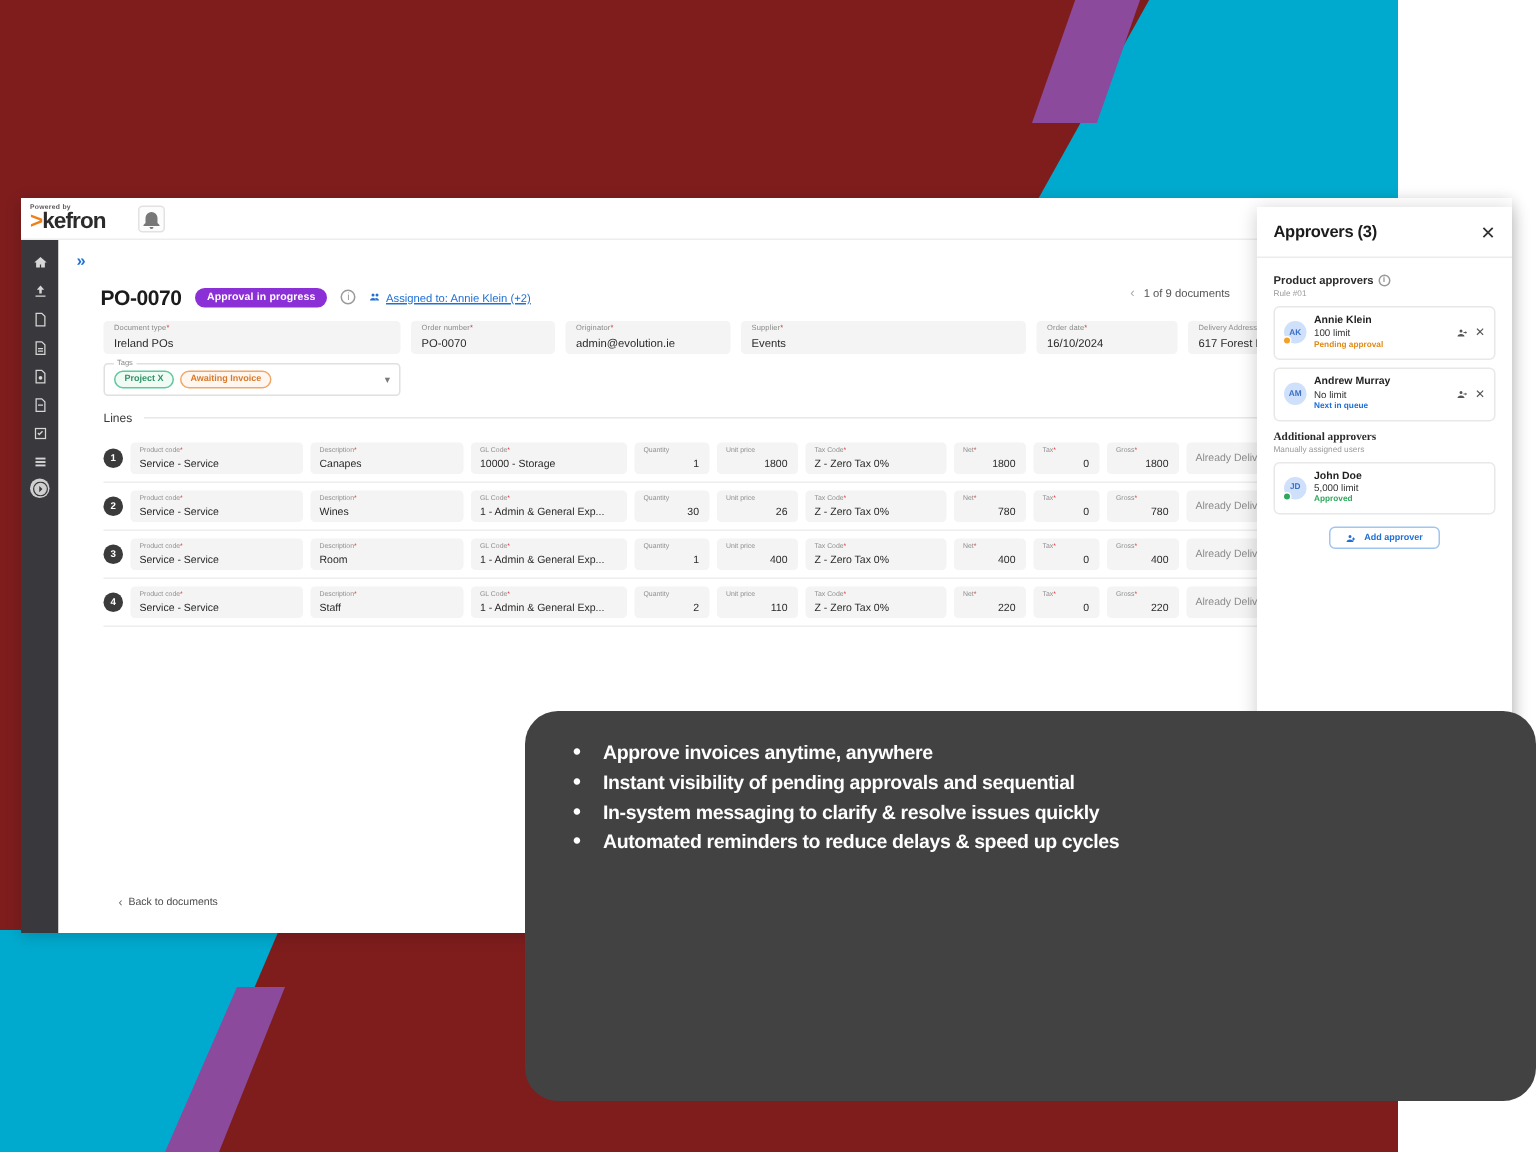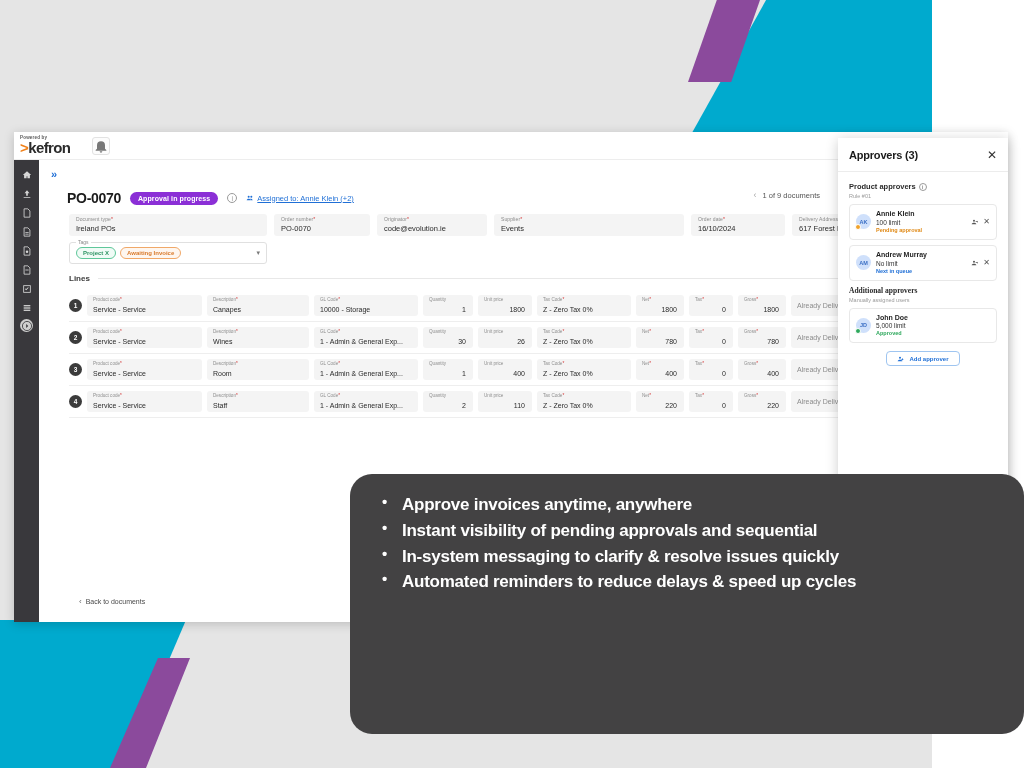--- a/index.html
+++ b/index.html
@@ -2,21 +2,21 @@
 <html><head>
 <meta charset="utf-8">
 <style>
   * { box-sizing: border-box; margin: 0; padding: 0; }
   html, body {
     width: 1024px; height: 768px;
     font-family: "Liberation Sans", sans-serif;
     background: #ffffff;
     overflow: hidden;
   }
-  #stage { position: relative; width: 932px; height: 768px; background: #e5e5e5; }
+  #stage { position: relative; width: 932px; height: 768px; background: #7f1d1d; }
 
   
   .shape { position: absolute; }
   .shape-cyan-tr {
     top: 0; right: 0; width: 244px; height: 140px;
     background: #00AACE;
     clip-path: polygon(32% 0%, 100% 0%, 100% 100%, 0% 100%);
   }
   .shape-purple-tr {
     top: 0; right: 172px; width: 72px; height: 82px;
@@ -139,21 +139,21 @@
   }
   .chip { font-size: 6px; border-radius: 8px; padding: 2px 6px; font-weight:600;}
   .chip-green { color:#2e9464; border:1px solid #5fc79a; background:#f0fbf6; }
   .chip-orange { color:#d97a2b; border:1px solid #f0a868; background:#fef6ef; }
   .tags-caret { margin-left:auto; color:#7a7a7a; font-size:7px; }
 
   .section-lines {
     position:absolute; left: 30px; top: 114px; right: 8px;
     display:flex; align-items:center; gap: 8px;
   }
-  .section-lines .stitle { font-size: 8px; color:#3a3a3a; font-weight:700; }
+  .section-lines .stitle { font-size: 8px; color:#3a3a3a; font-weight:400; }
   .section-lines .srule { flex:1; height:1px; background:#e8e8e8; }
 
   
   .lines { position:absolute; left: 30px; top: 130px; right: 8px; }
   .line-row {
     display:flex; align-items:center; gap: 5px;
     border-bottom: 1px solid #eeeeee; padding: 5px 0;
   }
   .rownum {
     width: 13px; height: 13px; min-width:13px; border-radius:50%;
@@ -239,21 +239,21 @@
   .add-approver svg { width:8px; height:8px; fill:#1f6fd6; }
 
   
   .bullets {
     position:absolute; left: 350px; top: 474px; width: 674px; height: 260px;
     background: #434243; border-radius: 22px; padding: 18px 26px 16px 26px;
     z-index: 9;
   }
   .bullets ul { list-style: none; }
   .bullets li {
-    position: relative; color:#ffffff; font-weight:800; font-size: 17px;
+    position: relative; color:#ffffff; font-weight:800; font-size: 13px;
     line-height: 1.52; padding-left: 26px; letter-spacing: -0.25px;
   }
   .bullets li::before {
     content: "•"; position:absolute; left: 6px; top: -1px; font-size: 15px;
   }
 </style>
 </head>
 <body>
 
 <div id="stage">
@@ -358,21 +358,21 @@
         <div class="field f-doctype">
           <span class="flabel"><span>Document type</span><span class="req">*</span></span>
           <span class="fval">Ireland POs</span>
         </div>
         <div class="field f-order">
           <span class="flabel"><span>Order number</span><span class="req">*</span></span>
           <span class="fval">PO-0070</span>
         </div>
         <div class="field f-orig">
           <span class="flabel"><span>Originator</span><span class="req">*</span></span>
-          <span class="fval">code@evolution.ie</span>
+          <span class="fval">admin@evolution.ie</span>
         </div>
         <div class="field f-supp">
           <span class="flabel"><span>Supplier</span><span class="req">*</span></span>
           <span class="fval">Events</span>
         </div>
         <div class="field f-odate">
           <span class="flabel"><span>Order date</span><span class="req">*</span></span>
           <span class="fval">16/10/2024</span>
         </div>
         <div class="field f-deliv">

